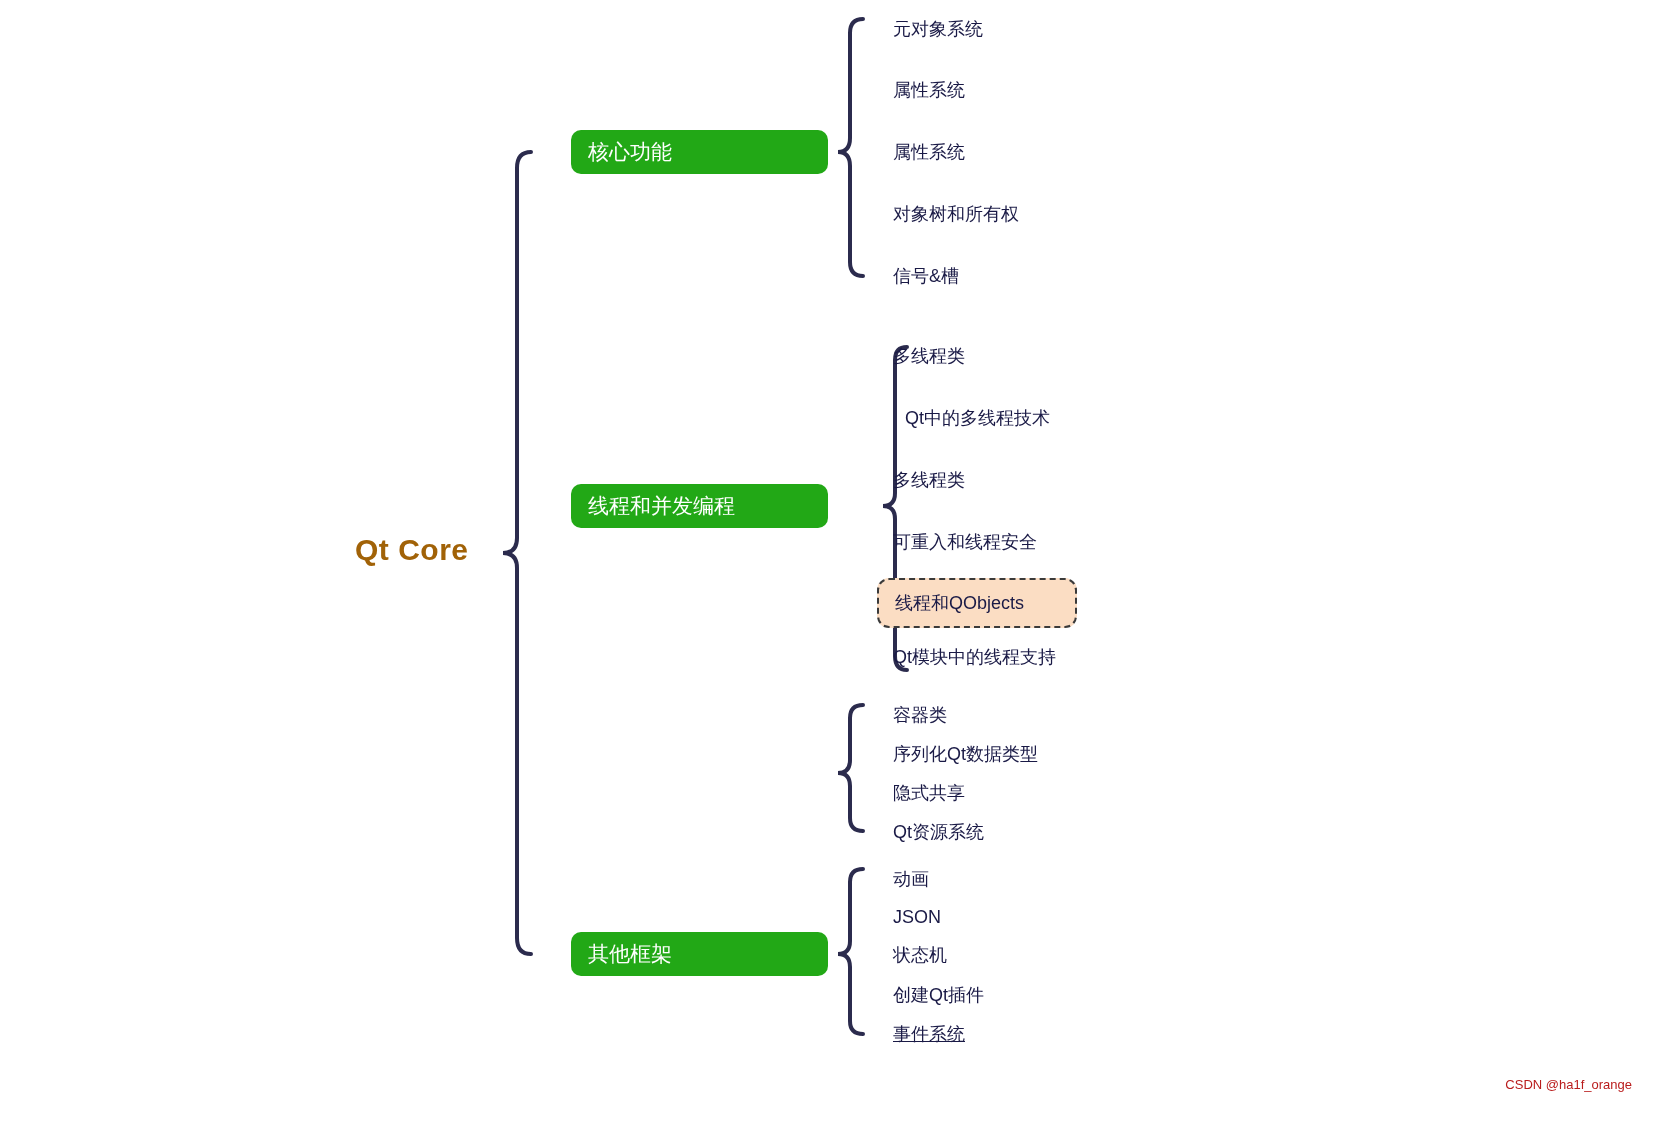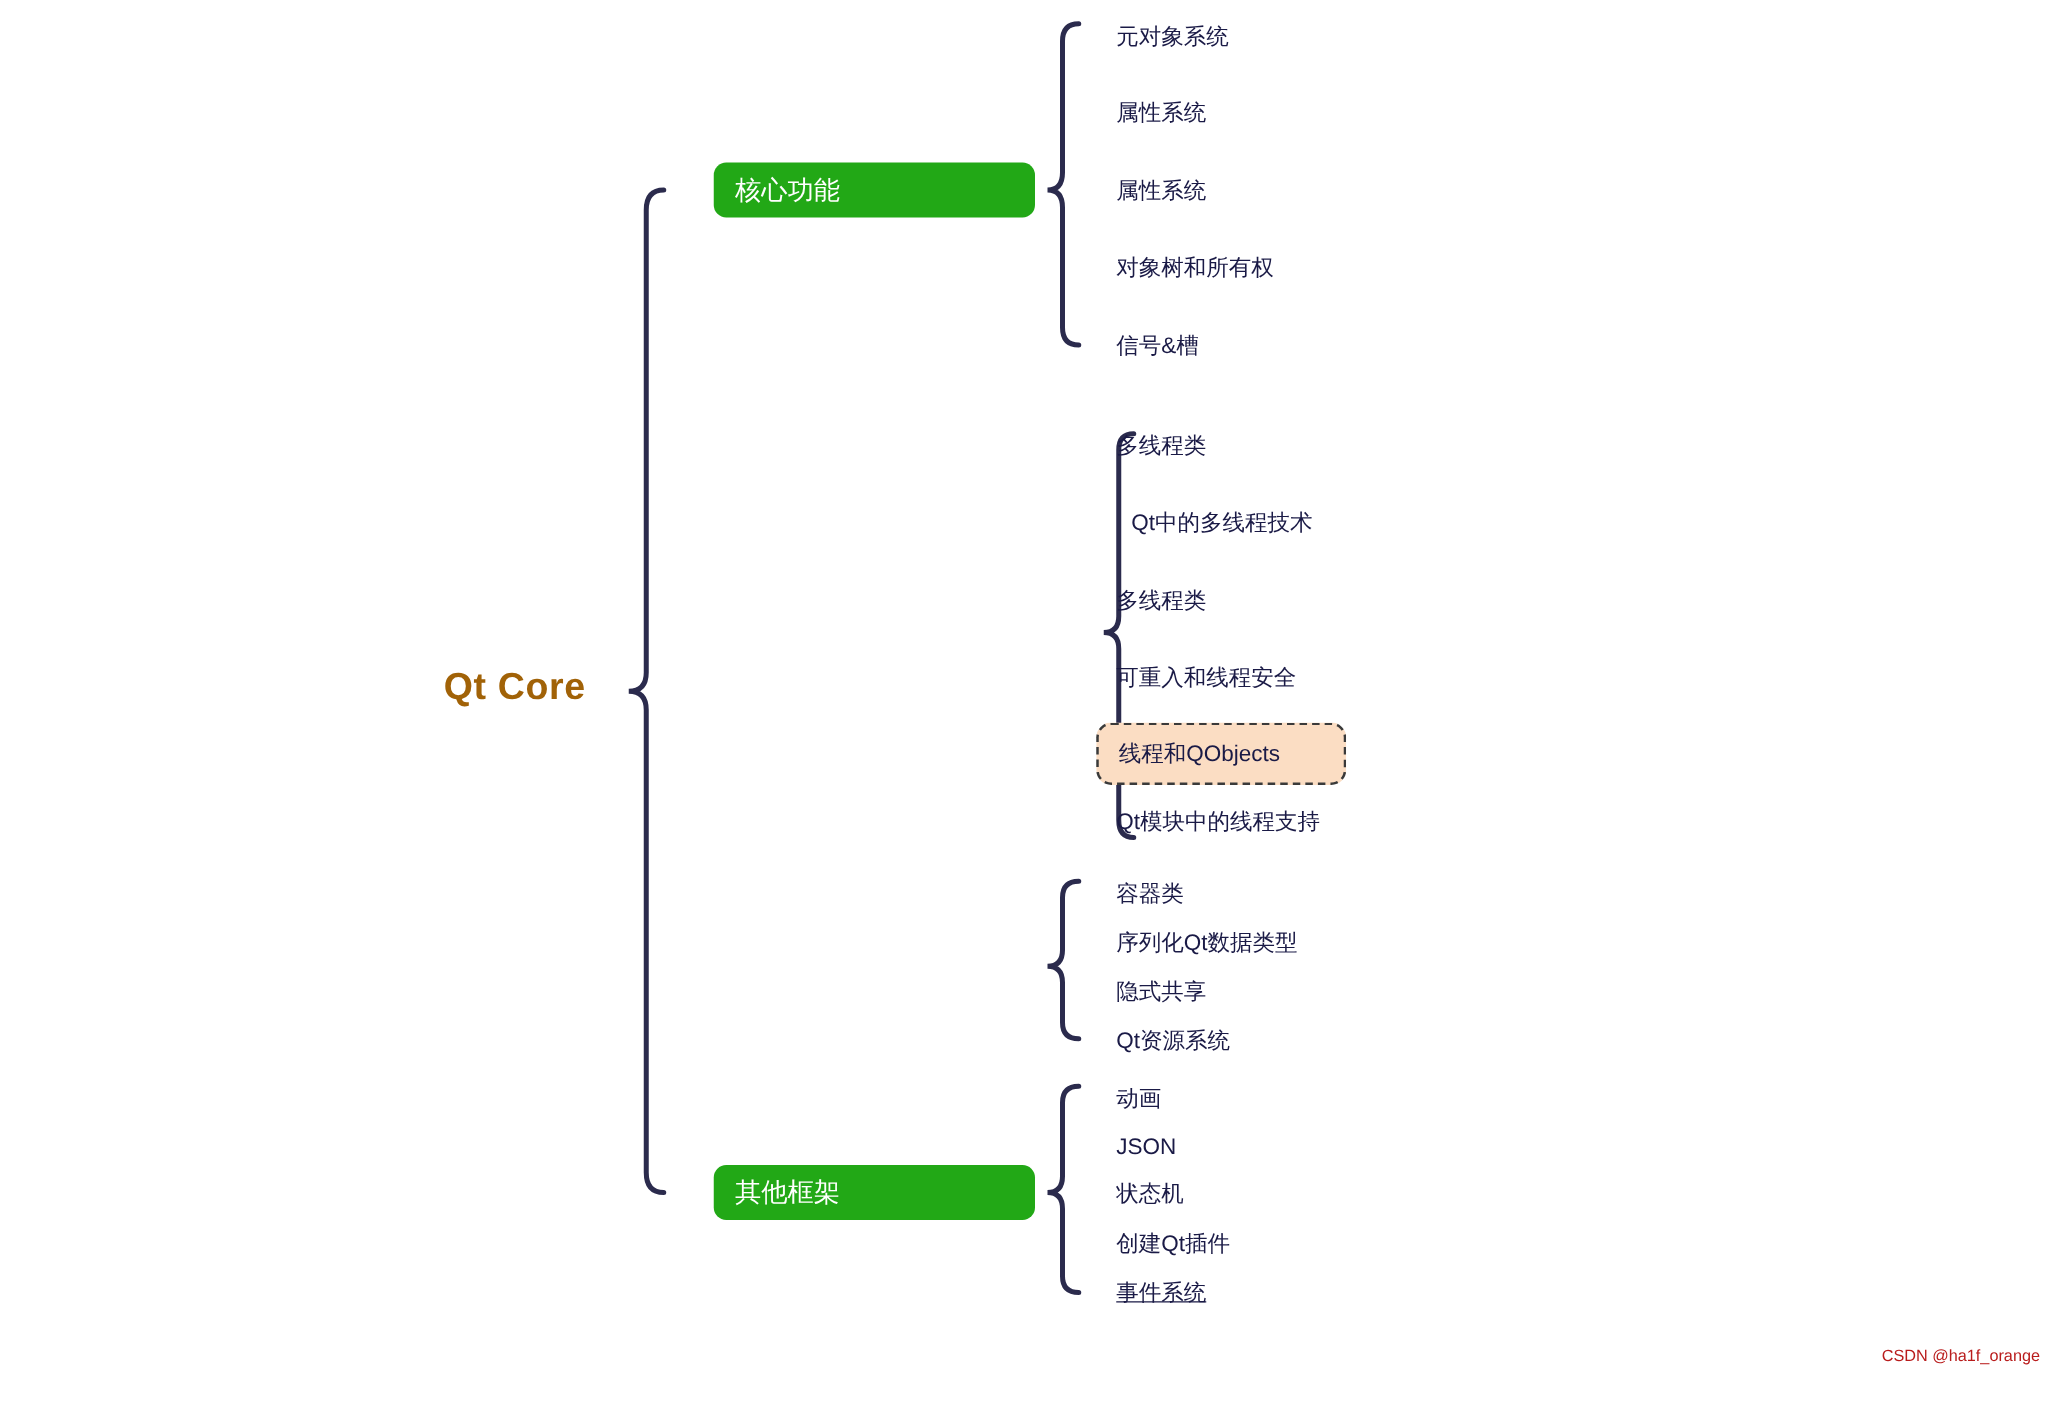--- a/index.html
+++ b/index.html
@@ -98,20 +98,23 @@
 
   <div class="branch-box" style="top:130px;">
     <span>核心功能</span>
   </div>
   <div class="leaf" style="top:20px;">元对象系统</div>
   <div class="leaf" style="top:81px;">属性系统</div>
   <div class="leaf" style="top:143px;">属性系统</div>
   <div class="leaf" style="top:205px;">对象树和所有权</div>
   <div class="leaf" style="top:267px;">信号&amp;槽</div>
 
+  <div class="branch-box" style="top:484px;">
+    <span>线程和并发编程</span>
+  </div>
   <div class="leaf" style="top:347px;">多线程类</div>
   <div class="leaf" style="top:409px;margin-left:12px;">Qt中的多线程技术</div>
   <div class="leaf" style="top:471px;">多线程类</div>
   <div class="leaf" style="top:533px;">可重入和线程安全</div>
   <div class="leaf highlight" style="top:578px;">线程和QObjects</div>
   <div class="leaf" style="top:648px;">Qt模块中的线程支持</div>
 
   <div class="leaf" style="top:706px;">容器类</div>
   <div class="leaf" style="top:745px;">序列化Qt数据类型</div>
   <div class="leaf" style="top:784px;">隐式共享</div>

